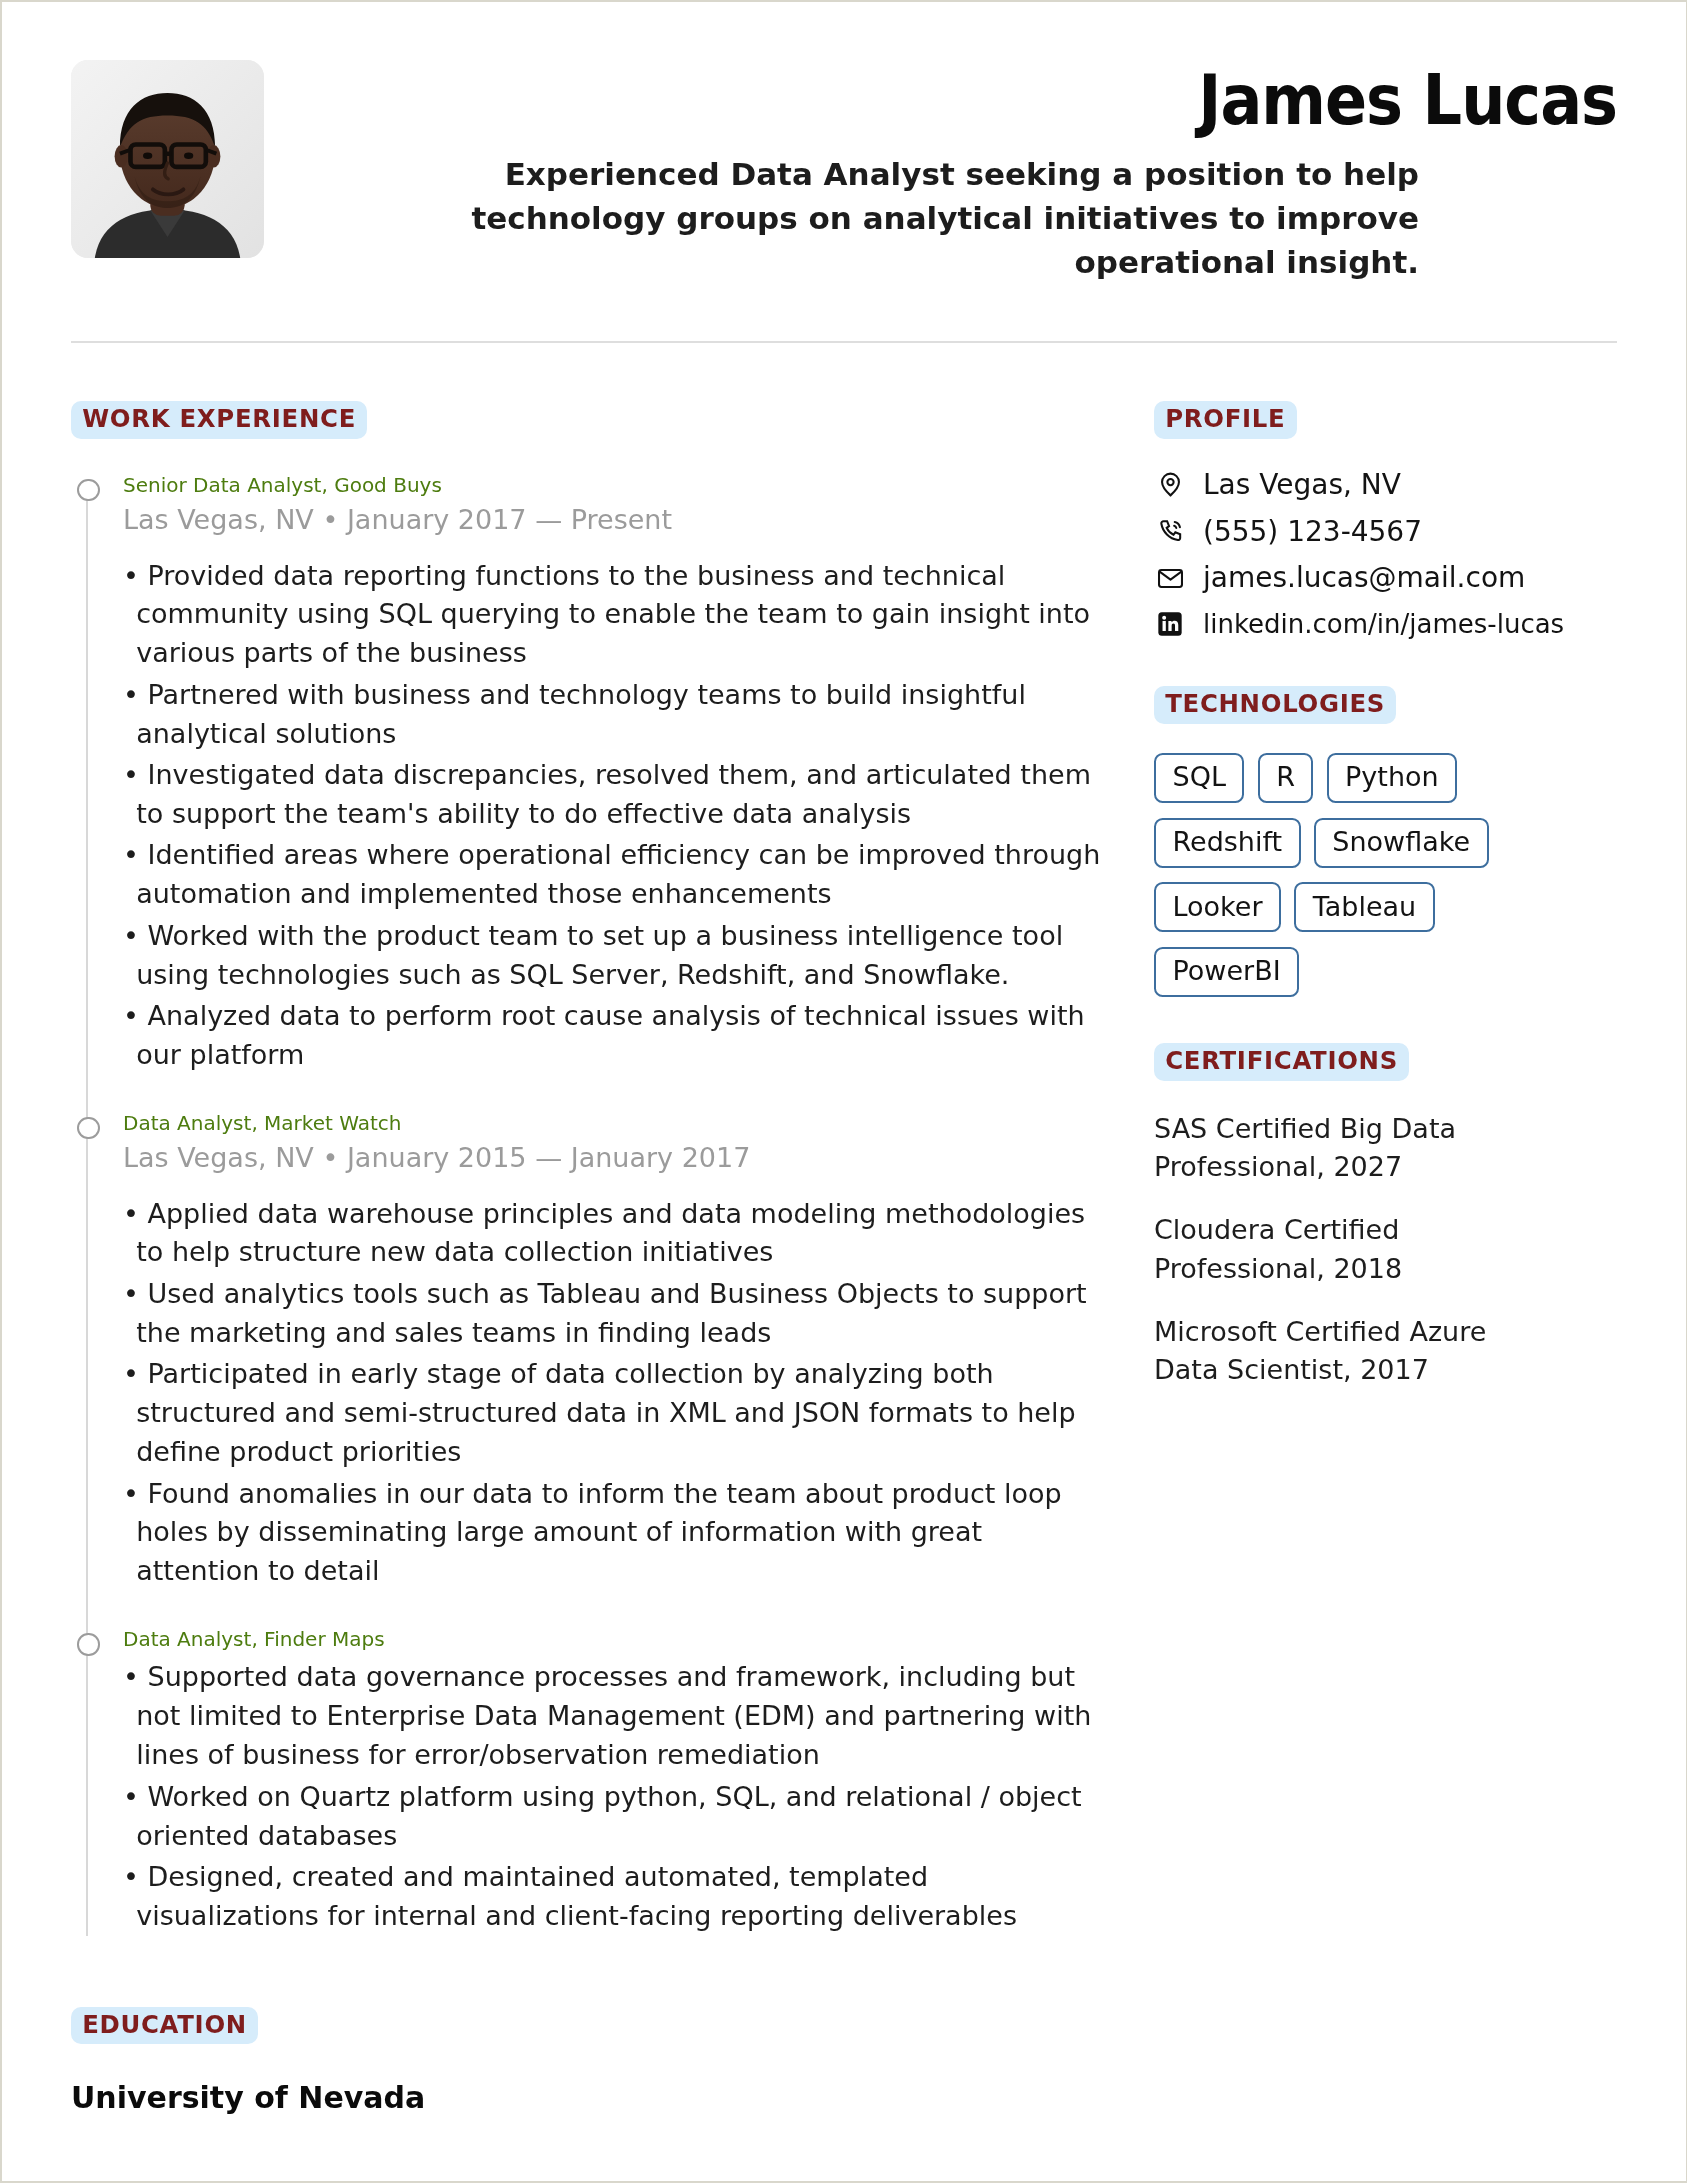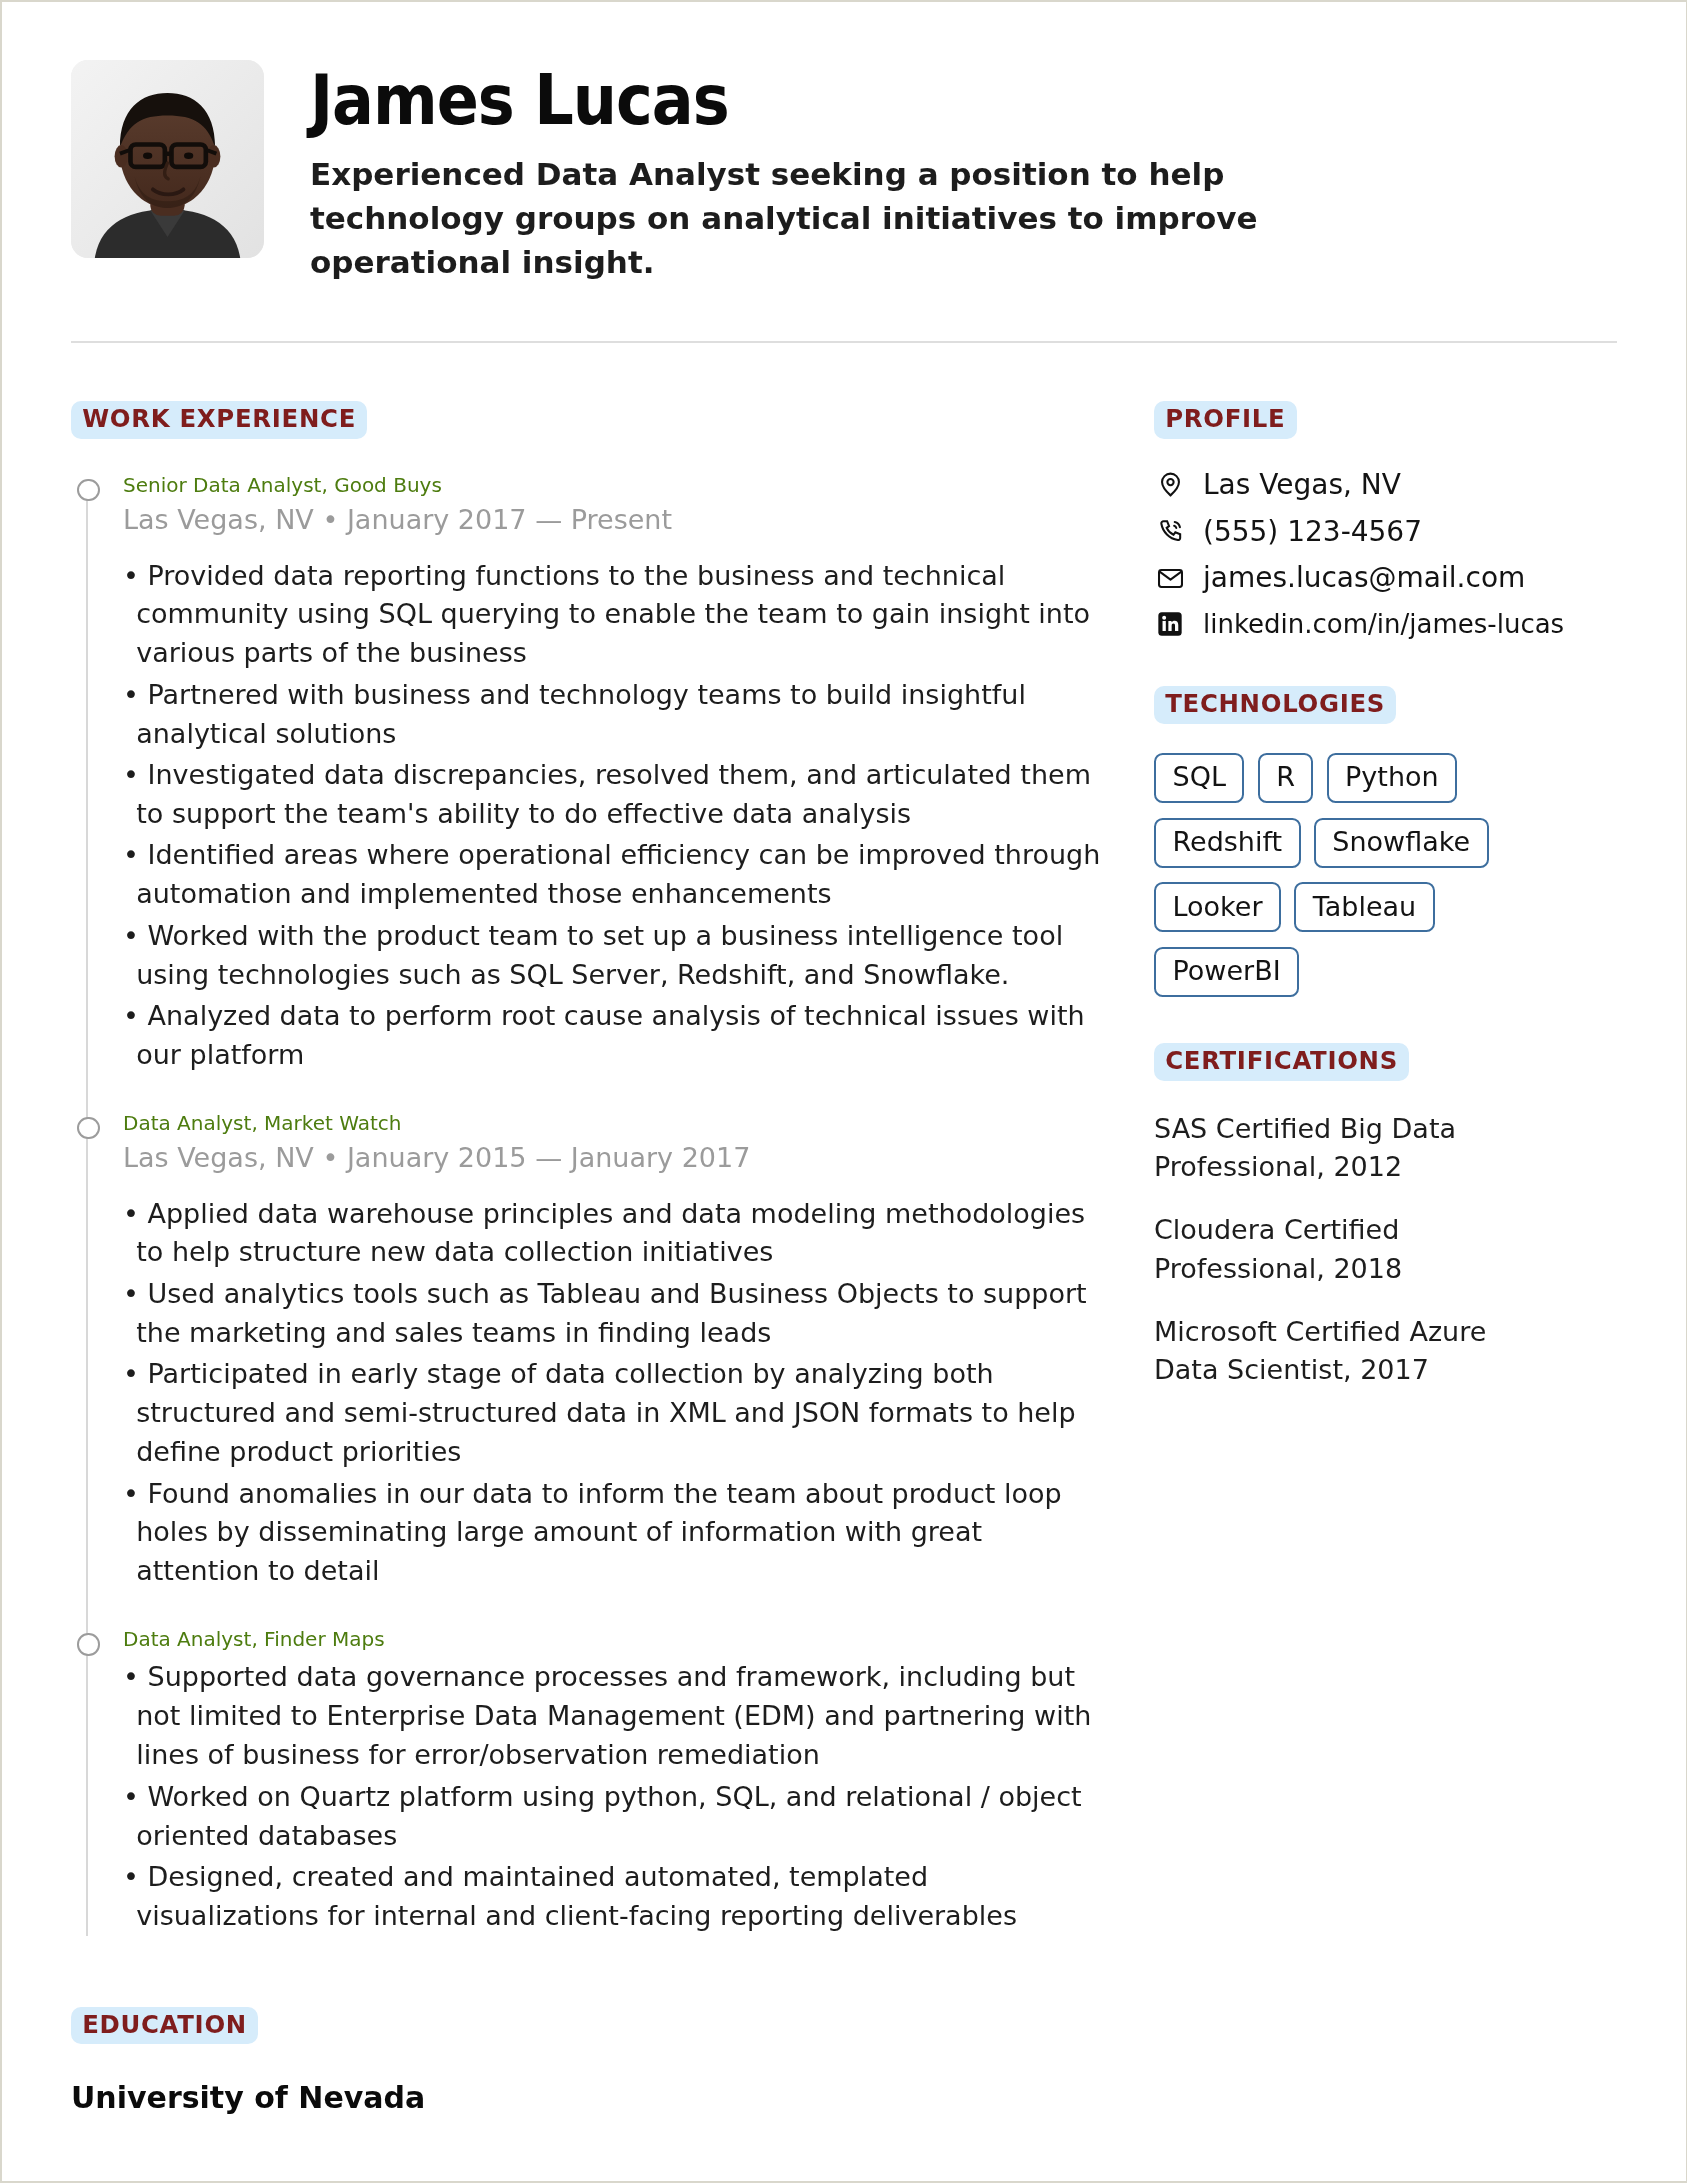--- a/index.html
+++ b/index.html
@@ -24,21 +24,21 @@
   
   .header{display:flex;align-items:flex-start;gap:46px;}
   .photo{
     width:193px;height:198px;flex:0 0 auto;
     border-radius:17px;
     overflow:hidden;
     background:#efefef;
     position:relative;
   }
   .photo svg{display:block;width:100%;height:100%;}
-  .head-text{flex:1 1 auto;padding-top:5.3px;min-width:0;}
+  .head-text{flex:1 1 auto;padding-top:5.3px;min-width:0;text-align:right;}
   .name{
     font-size:69px;line-height:1.04;
     font-weight:700;letter-spacing:-1px;
     color:#0b0b0b;margin:0 0 14.5px 0;
     font-stretch:condensed;
   }
   .summary{
     font-size:31px;line-height:1.42;
     color:#1d1d1d;font-weight:700;
     max-width:1109px;margin:0;
@@ -295,21 +295,21 @@
               <span class="tag">Snowflake</span>
               <span class="tag">Looker</span>
               <span class="tag">Tableau</span>
               <span class="tag">PowerBI</span>
             </div>
         </div>
 
         <div class="side-block">
           <span class="sec-badge">CERTIFICATIONS</span>
           <div class="certs" id="certs-container">
-              <p class="cert">SAS Certified Big Data Professional, 2012</p>
+              <p class="cert">SAS Certified Big Data Professional, 2027</p>
               <p class="cert">Cloudera Certified Professional, 2018</p>
               <p class="cert">Microsoft Certified Azure Data Scientist, 2017</p>
             </div>
         </div>
 
       </div>
     </div>
   </div>
 </div>
 

